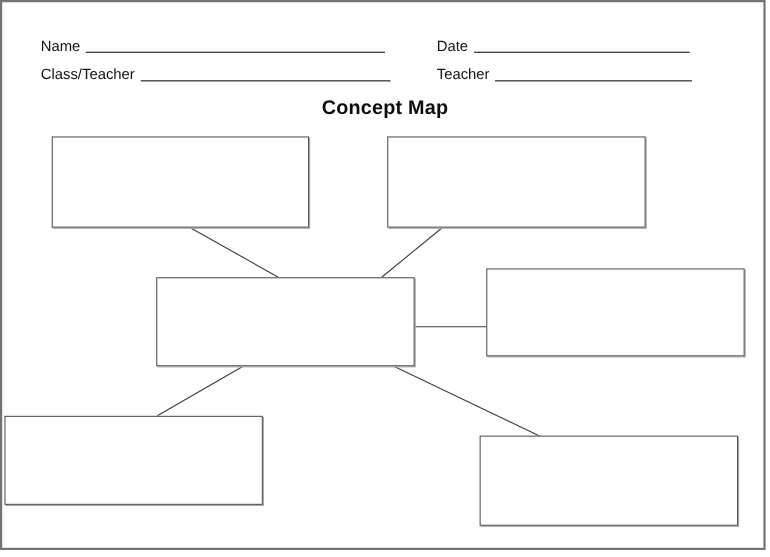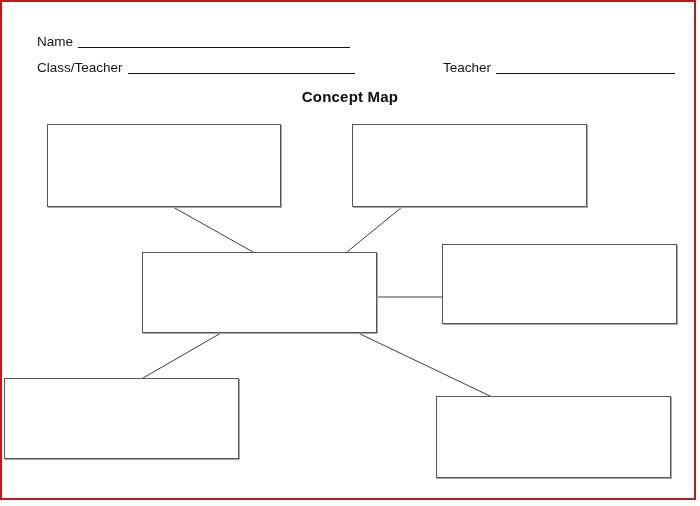--- a/index.html
+++ b/index.html
@@ -10,56 +10,56 @@
     height: 506px;
     font-family: "Liberation Sans", sans-serif;
     overflow: hidden;
   }
   .sheet {
     position: absolute;
     left: 0;
     top: 0;
     width: 692px;
     height: 496px;
-    border: 2px solid #b91c1c;
+    border: 2px solid #737373;
     background: #ffffff;
   }
   
   .field {
     position: absolute;
     font-size: 13.5px;
     color: #141414;
     white-space: nowrap;
     line-height: 16px;
   }
   .field-name          { left: 35px;  top: 32px; }
   .field-date          { left: 395px; top: 32px; }
   .field-class-subject { left: 35px;  top: 58px; }
-  .field-teacher       { left: 395px; top: 58px; margin-left: 46px; }
+  .field-teacher       { left: 395px; top: 58px; }
   .write-line {
     display: inline-block;
     height: 0;
     border-bottom: 1.5px solid #141414;
     margin-left: 5px;
     position: relative;
     top: 2px;
     vertical-align: baseline;
   }
   .line-name          { width: 272px; }
   .line-date          { width: 196px; }
   .line-class-subject { width: 227px; }
   .line-teacher       { width: 179px; }
   
   .map-title {
     position: absolute;
     left: 0;
     top: 86px;
     width: 696px;
     text-align: center;
-    font-size: 15px;
+    font-size: 18px;
     font-weight: bold;
     color: #0d0d0d;
     letter-spacing: 0.2px;
   }
   
   .diagram-layer {
     position: absolute;
     left: 0;
     top: 0;
     width: 700px;
@@ -86,20 +86,23 @@
 </style>
 </head>
 <body>
 
 <div class="sheet">
 
   <div class="field field-name">
     <span>Name</span><span class="write-line line-name"></span>
   </div>
 
+  <div class="field field-date">
+    <span>Date</span><span class="write-line line-date"></span>
+  </div>
 
   <div class="field field-class-subject">
     <span>Class/Teacher</span><span class="write-line line-class-subject"></span>
   </div>
 
   <div class="field field-teacher">
     <span>Teacher</span><span class="write-line line-teacher"></span>
   </div>
 
   <div class="map-title">Concept Map</div>

